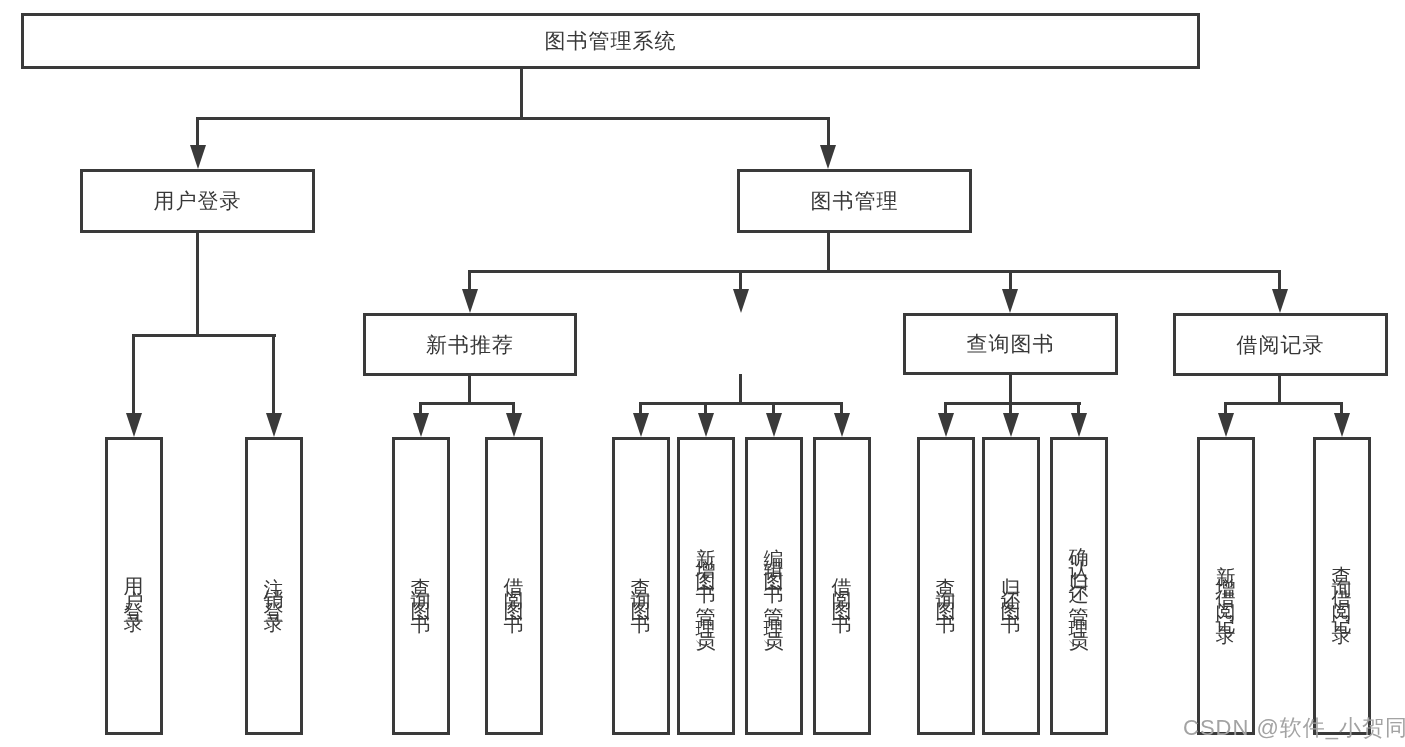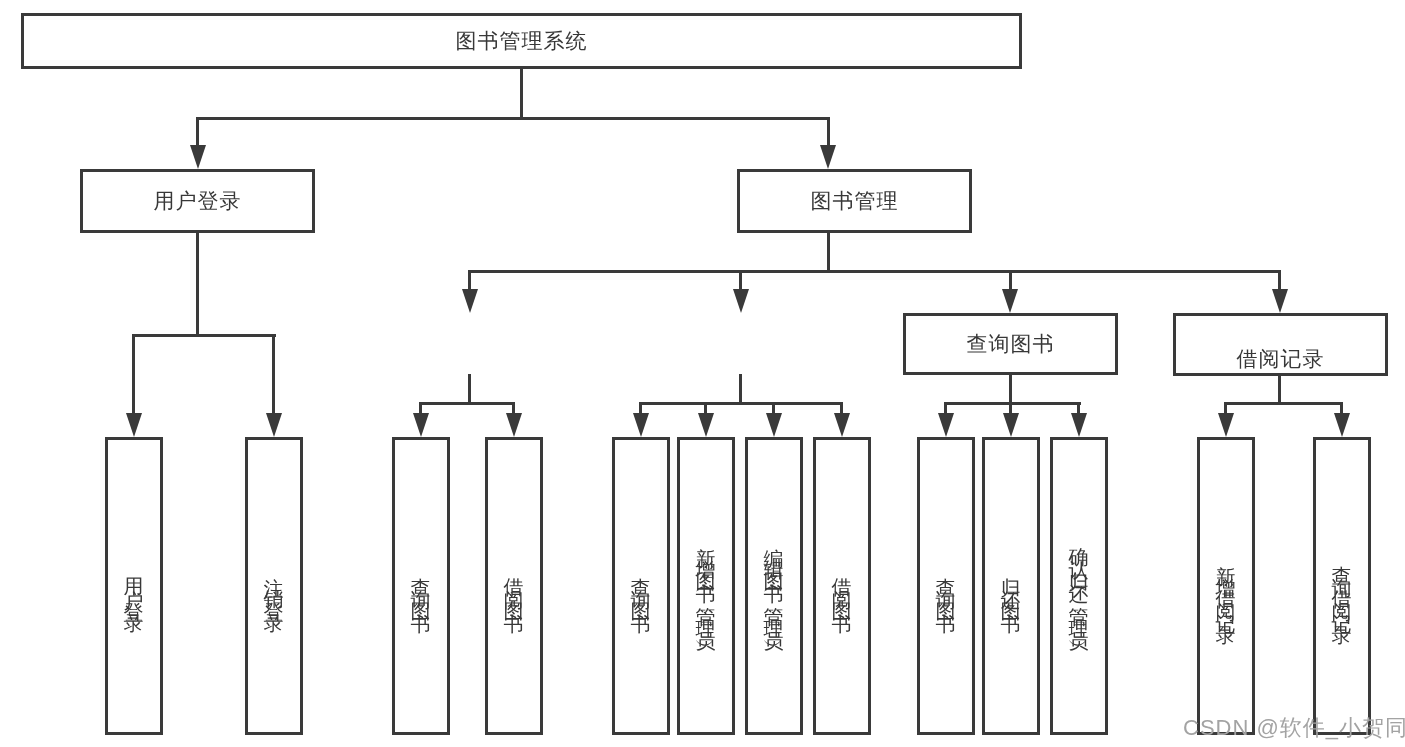--- a/index.html
+++ b/index.html
@@ -17,27 +17,27 @@
     writing-mode:vertical-rl; text-orientation:mixed;
     font-size:20px; letter-spacing:12px; line-height:1.1;
   }
   .line { position:absolute; background:#3a3a3a; }
   .arrow {
     position:absolute; width:0; height:0;
     border-left:8px solid transparent; border-right:8px solid transparent;
     border-top:24px solid #3a3a3a;
   }
   
-  #n-root        { left:21px;   top:13px;  width:1001px; height:56px; }
+  #n-root        { left:21px;   top:13px;  width:1179px; height:56px; }
   #n-user-login  { left:80px;   top:169px; width:235px;  height:64px; }
   #n-book-mgmt   { left:711px;  top:169px; width:235px;  height:64px;margin-left:26px; }
   #n-new-rec     { left:363px;  top:313px; width:214px;  height:63px; }
   #n-book-borrow { left:634px;  top:313px; width:214px;  height:63px; }
   #n-cur-borrow  { left:903px;  top:313px; width:215px;  height:62px; }
-  #n-records     { left:1173px; top:313px; width:215px;  height:63px;align-items:flex-end; }
+  #n-records     { left:1173px; top:313px; width:215px;  height:63px; }
   #l1  { left:105px; }  #l2  { left:245px; }  #l3  { left:392px; }
   #l4  { left:485px; }  #l5  { left:612px; }  #l6  { left:677px; }
   #l7  { left:745px; }  #l8  { left:813px; }  #l9  { left:917px; }
   #l10 { left:982px; }  #l11 { left:1050px; } #l12 { left:1197px; }
   #l13 { left:1313px; }
   .watermark {
     position:absolute; left:1183px; top:713px; font-size:22px;
     color:#a3a3a3; letter-spacing:1px; z-index:10; white-space:nowrap;
   }
 </style>
@@ -109,20 +109,23 @@
     <span>图书管理系统</span>
   </div>
 
   <div class="node" id="n-user-login">
     <span>用户登录</span>
   </div>
   <div class="node" id="n-book-mgmt">
     <span>图书管理</span>
   </div>
 
+  <div class="node" id="n-new-rec">
+    <span>新书推荐</span>
+  </div>
   <div class="node" id="n-cur-borrow">
     <span>查询图书</span>
   </div>
   <div class="node" id="n-records">
     <span>借阅记录</span>
   </div>
 
   <div class="node leaf" id="l1">
     <span class="vtext">用户登录</span>
   </div>

